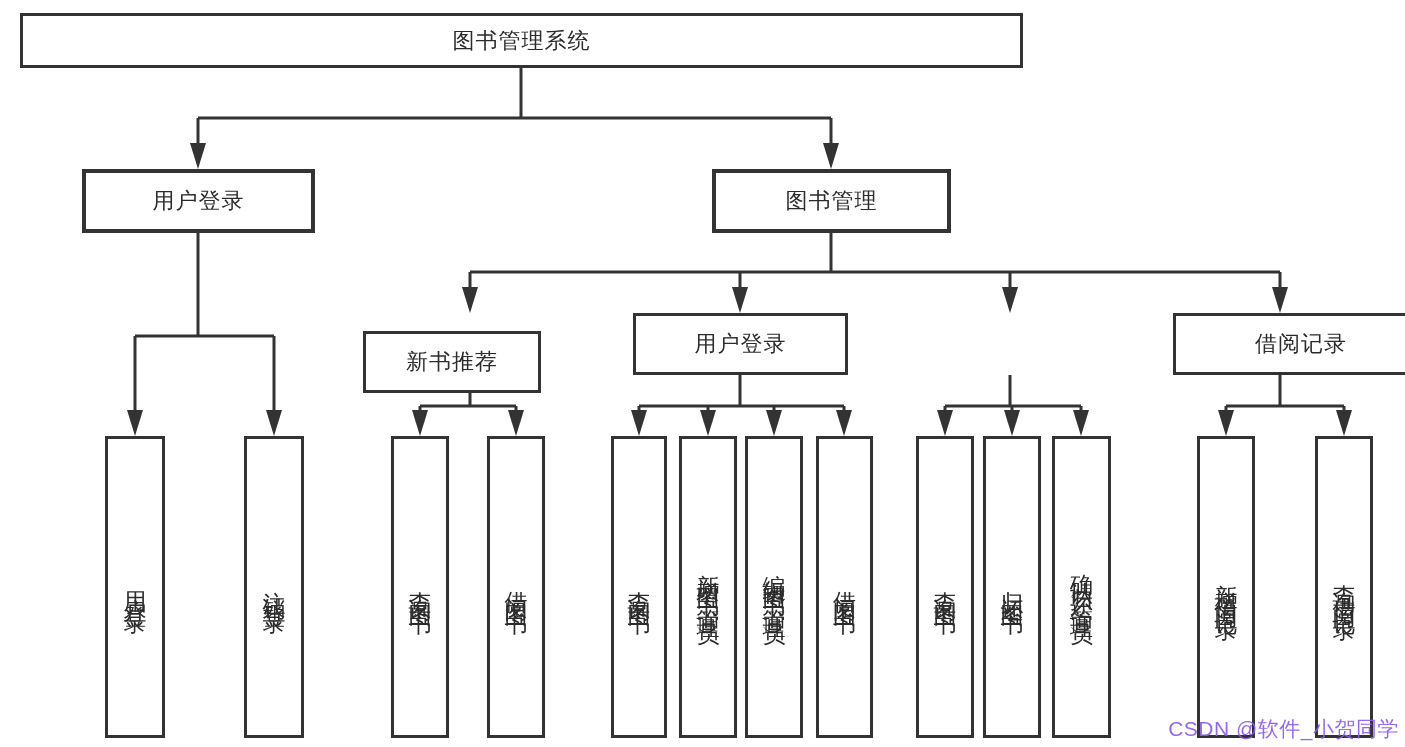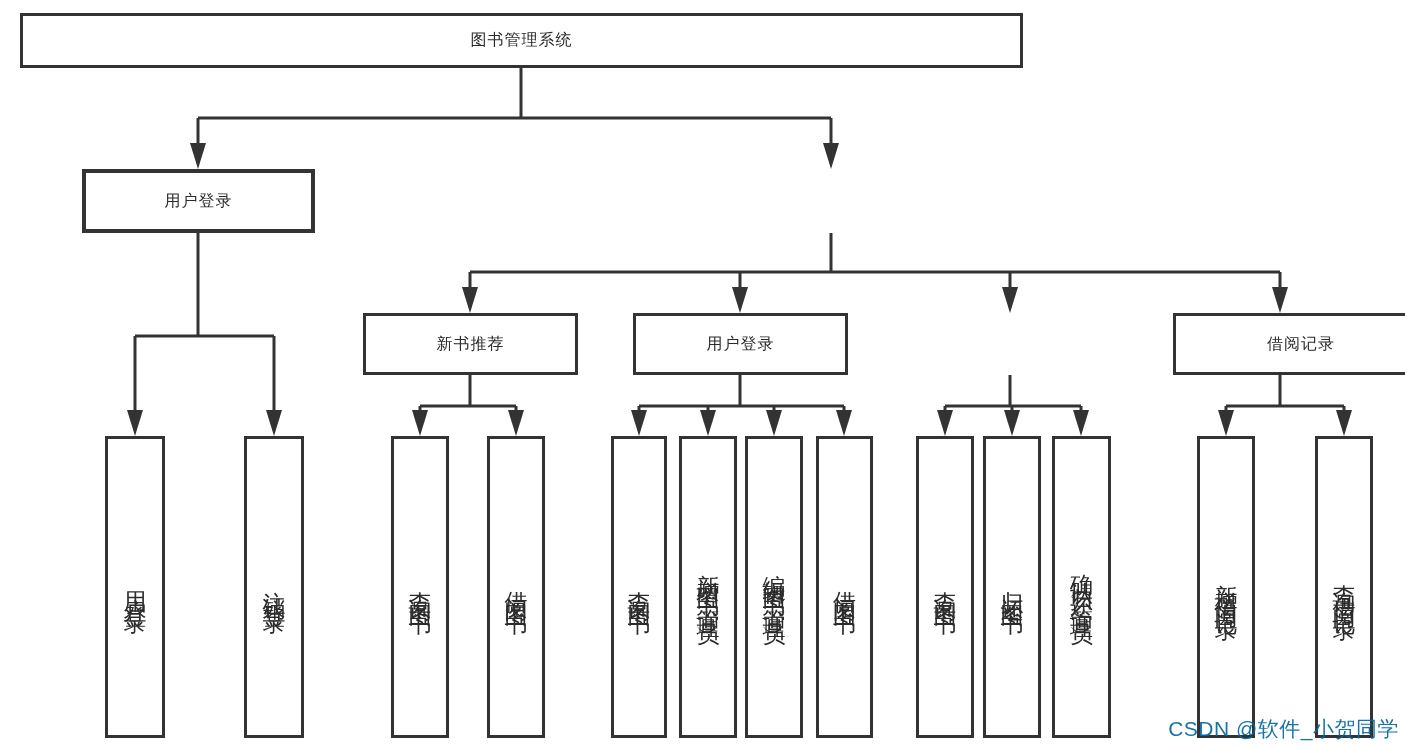--- a/index.html
+++ b/index.html
@@ -9,30 +9,30 @@
   }
   #canvas{position:relative;width:1405px;height:747px;background:#ffffff;}
   #wires{position:absolute;left:0;top:0;z-index:1;}
   .box{
     position:absolute;z-index:2;box-sizing:border-box;
     background:#ffffff;border:3px solid #333333;
     display:flex;align-items:center;justify-content:center;
     color:#2b2b2b;
   }
   .box.h span{
-    font-size:16px;letter-spacing:1px;white-space:nowrap;
+    font-size:22px;letter-spacing:1px;white-space:nowrap;
   }
   .box.v span{
     writing-mode:vertical-rl;text-orientation:mixed;
     font-size:23px;letter-spacing:7px;line-height:1;
     max-height:100%;
   }
   #watermark{
     position:absolute;right:6px;bottom:4px;z-index:5;
-    font-size:21px;color:#0369a1;opacity:0.92;
+    font-size:21px;color:#8b5cf6;opacity:0.92;
     letter-spacing:0.5px;white-space:nowrap;
   }
   .stroke{stroke:#333333;stroke-width:3;fill:none;}
   .arrow{fill:#333333;stroke:none;}
 </style>
 </head>
 <body>
 
 <div id="canvas">
 
@@ -112,22 +112,25 @@
     </g>
   </svg>
 
   <div class="box h" style="left:20px;top:13px;width:1003px;height:55px">
     <span>图书管理系统</span>
   </div>
 
   <div class="box h" style="left:82px;top:169px;width:233px;height:64px;border-width:4px">
     <span>用户登录</span>
   </div>
+  <div class="box h" style="left:712px;top:169px;width:239px;height:64px;border-width:4px">
+    <span>图书管理</span>
+  </div>
 
-  <div class="box h" style="left:363px;top:313px;width:215px;height:62px">
+  <div class="box h" style="left:363px;top:331px;width:178px;height:62px">
     <span>新书推荐</span>
   </div>
   <div class="box h" style="left:633px;top:313px;width:215px;height:62px">
     <span>用户登录</span>
   </div>
   <div class="box h" style="left:1173px;top:313px;width:256px;height:62px">
     <span>借阅记录</span>
   </div>
 
   <div class="box v" style="left:105px;top:436px;width:60px;height:302px">

